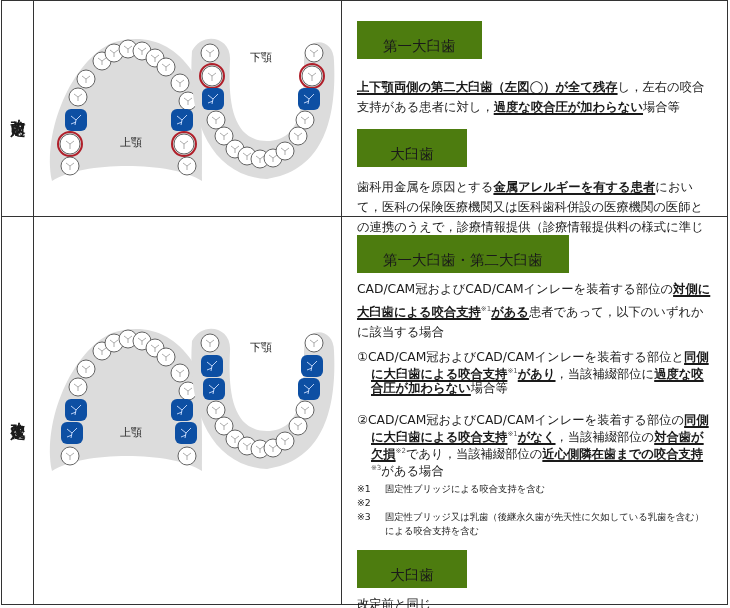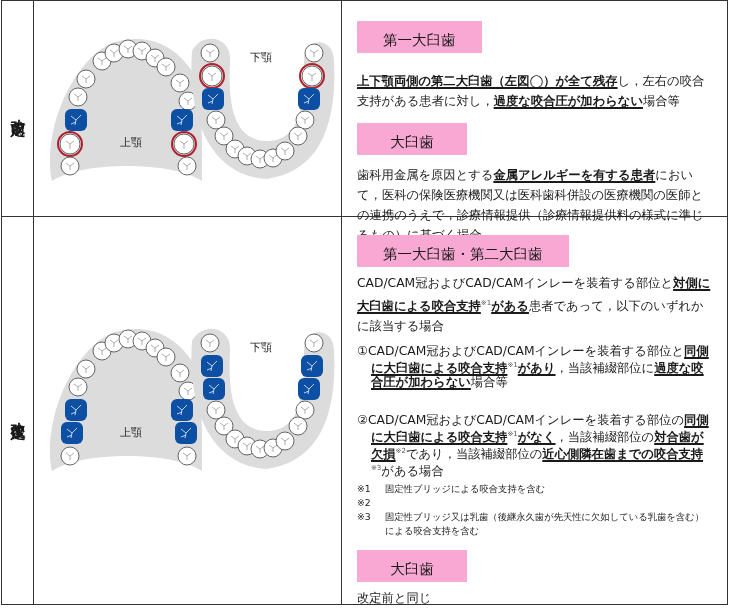--- a/index.html
+++ b/index.html
@@ -7,21 +7,21 @@
            font-family:"DejaVu Sans", "Liberation Sans", sans-serif; color:#1a1a1a; }
     .table { position:absolute; left:1px; top:0; width:727px; height:605px;
              border:1px solid #333; box-sizing:border-box; }
     .vline { position:absolute; top:0; bottom:0; width:1px; background:#333; }
     .hline { position:absolute; left:0; right:0; height:1px; background:#333; }
     .rowlabel { position:absolute; left:0; width:31px; display:flex; align-items:center;
                 justify-content:center; font-size:15px; font-weight:bold; writing-mode:vertical-rl;
                 letter-spacing:1px; }
     .diagram { position:absolute; }
     .textcell { position:absolute; left:341px; width:384px; box-sizing:border-box; padding:0 14px; }
-    .heading { display:inline-block; background:#f9a8d4; font-size:14.5px; padding:10px 26px 3px 26px;
+    .heading { display:inline-block; background:#4d7c0f; font-size:14.5px; padding:16px 26px 3px 26px;
                min-width:58px; text-align:center;font-family:Liberation Mono, monospace; }
     .para { font-size:12.3px; line-height:20px; margin:0; }
     .u { font-weight:bold; text-decoration:underline; text-decoration-thickness:1.5px; text-underline-offset:2px; }
     .sup { font-size:7px; vertical-align:super; color:#555; font-weight:normal; }
     .item { font-size:12.3px; line-height:14px; padding-left:14px; text-indent:-14px; margin:0; }
     .notes { font-size:9.3px; line-height:14px; margin:0; }
     .notes .row { display:flex; }
     .notes .k { width:28px; flex:none; }
     .jawlabel { font-size:11px; fill:#222; }
   </style>
@@ -145,26 +145,26 @@
     </p>
     <div class="heading" style="margin-top:12px">大臼歯</div>
     <p class="para" style="margin-top:10px">
       <span>歯科用金属を原因とする</span><span class="u">金属アレルギーを有する患者</span><span>において，医科の保険医療機関又は医科歯科併設の医療機関の医師との連携のうえで，診療情報提供（診療情報提供料の様式に準じるもの）に基づく場合</span>
     </p>
   </div>
 
   <div class="textcell" style="top:234px">
     <div class="heading">第一大臼歯・第二大臼歯</div>
     <p class="para" style="margin-top:6px">
-      <span>CAD/CAM冠およびCAD/CAMインレーを装着する部位と</span><span class="u">対側に大臼歯による咬合支持</span><span class="sup">※1</span><span class="u">がある</span><span>患者であって，以下のいずれかに該当する場合</span>
+      <span>CAD/CAM冠およびCAD/CAMインレーを装着する部位の</span><span class="u">対側に大臼歯による咬合支持</span><span class="sup">※1</span><span class="u">がある</span><span>患者であって，以下のいずれかに該当する場合</span>
     </p>
     <p class="item" style="margin-top:8px">
       <span>①CAD/CAM冠およびCAD/CAMインレーを装着する部位と</span><span class="u">同側に大臼歯による咬合支持</span><span class="sup">※1</span><span class="u">があり</span><span>，当該補綴部位に</span><span class="u">過度な咬合圧が加わらない</span><span>場合等</span>
     </p>
-    <p class="item" style="margin-top:24px">
+    <p class="item" style="margin-top:18px">
       <span>②CAD/CAM冠およびCAD/CAMインレーを装着する部位の</span><span class="u">同側に大臼歯による咬合支持</span><span class="sup">※1</span><span class="u">がなく</span><span>，当該補綴部位の</span><span class="u">対合歯が欠損</span><span class="sup">※2</span><span>であり，当該補綴部位の</span><span class="u">近心側隣在歯までの咬合支持</span><span class="sup">※3</span><span>がある場合</span>
     </p>
     <div class="notes" style="margin-top:4px">
       <div class="row">
           <span class="k">※1</span>
           <span>固定性ブリッジによる咬合支持を含む</span>
         </div>
       <div class="row">
           <span class="k">※2</span>
         </div>

